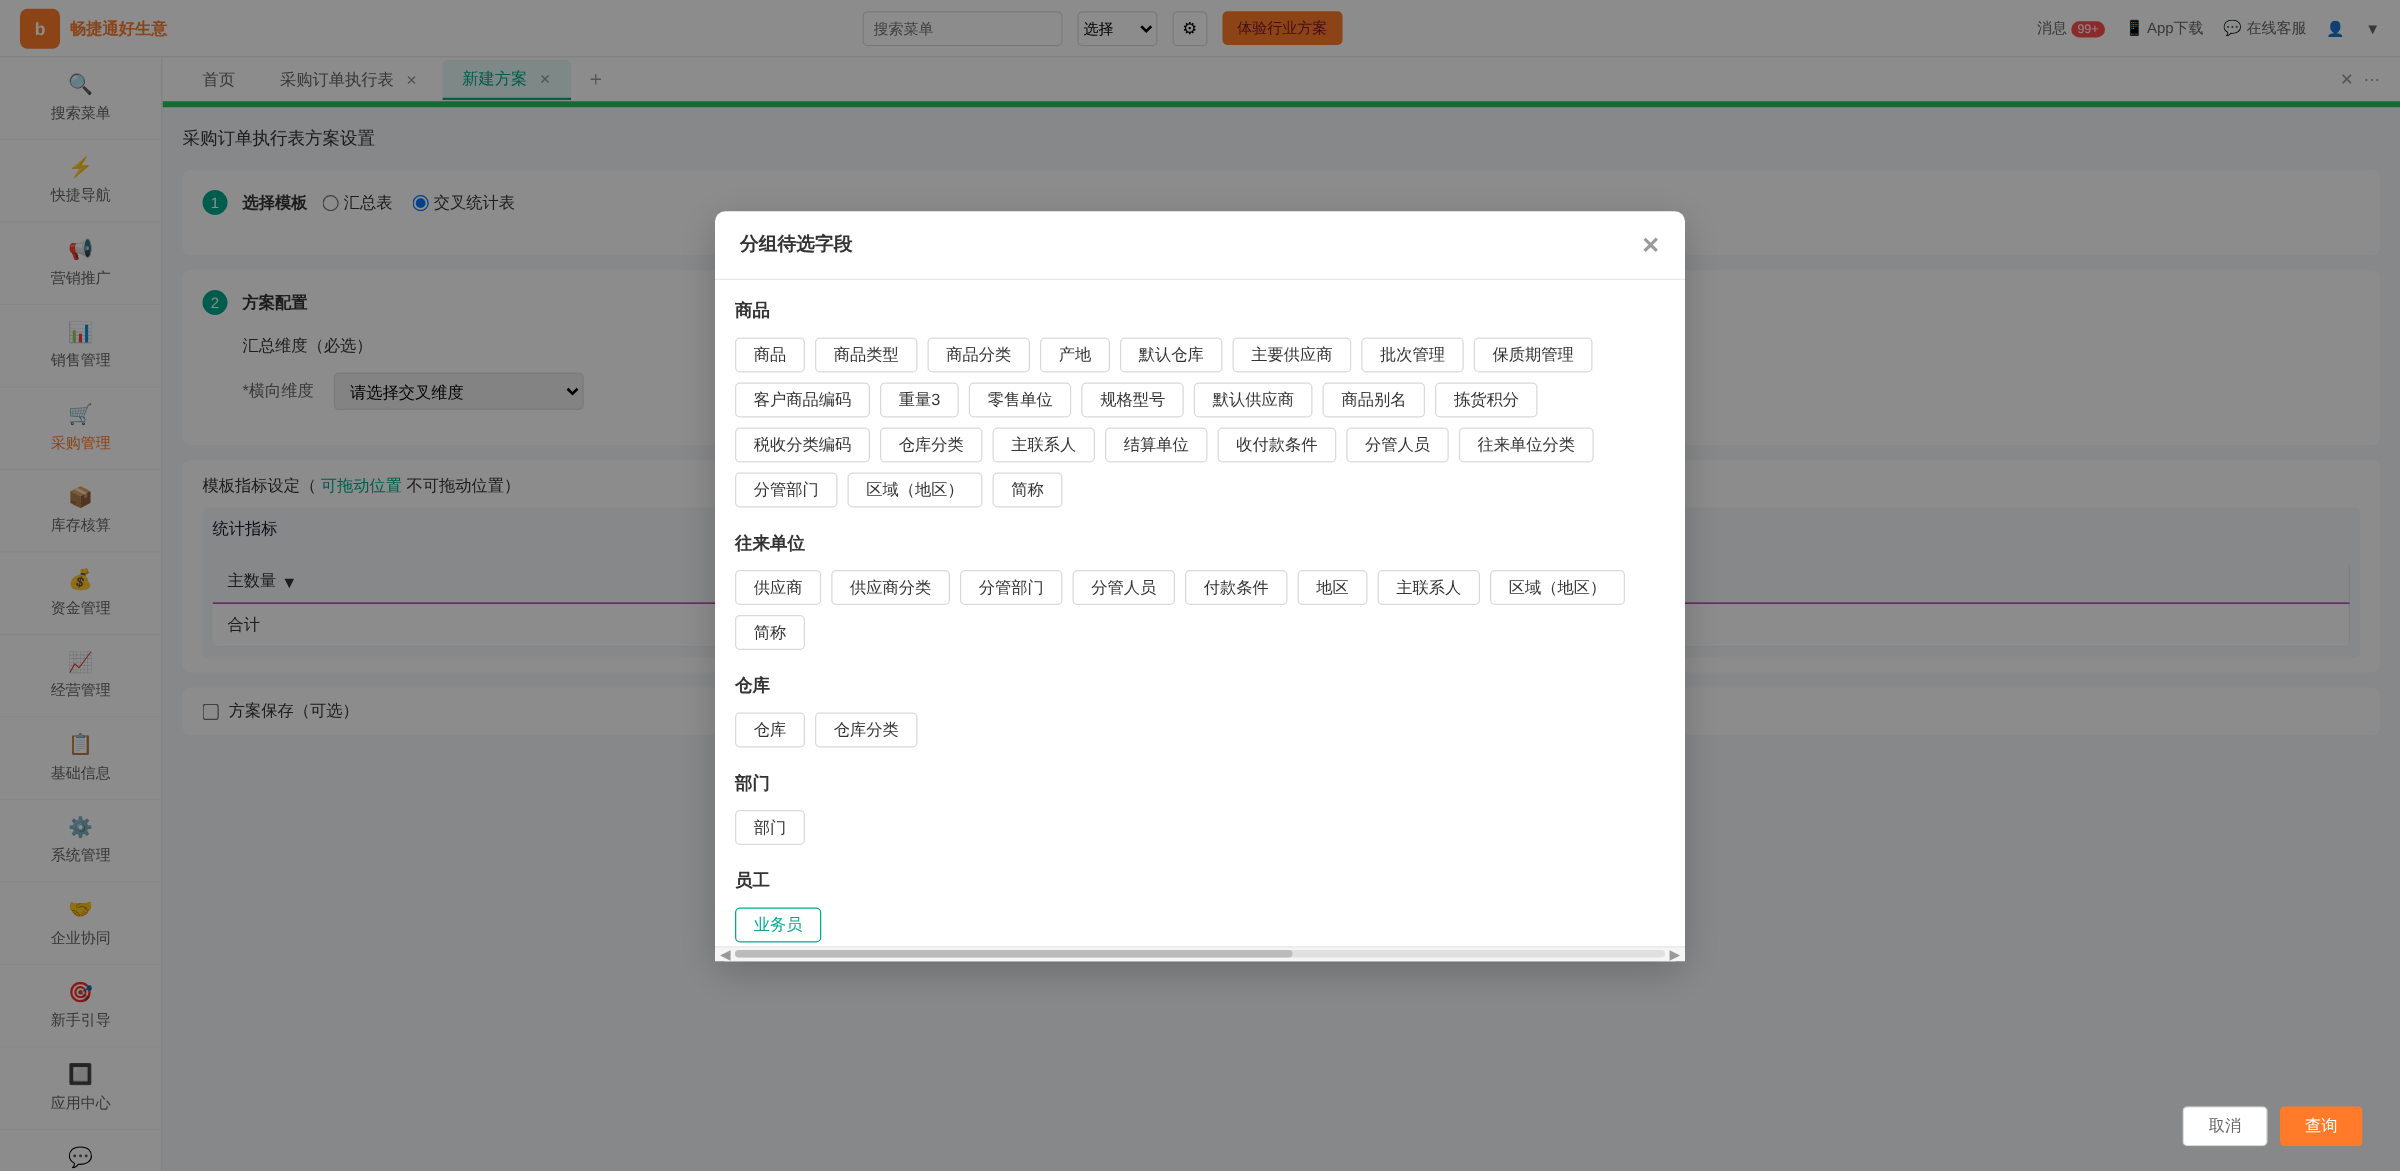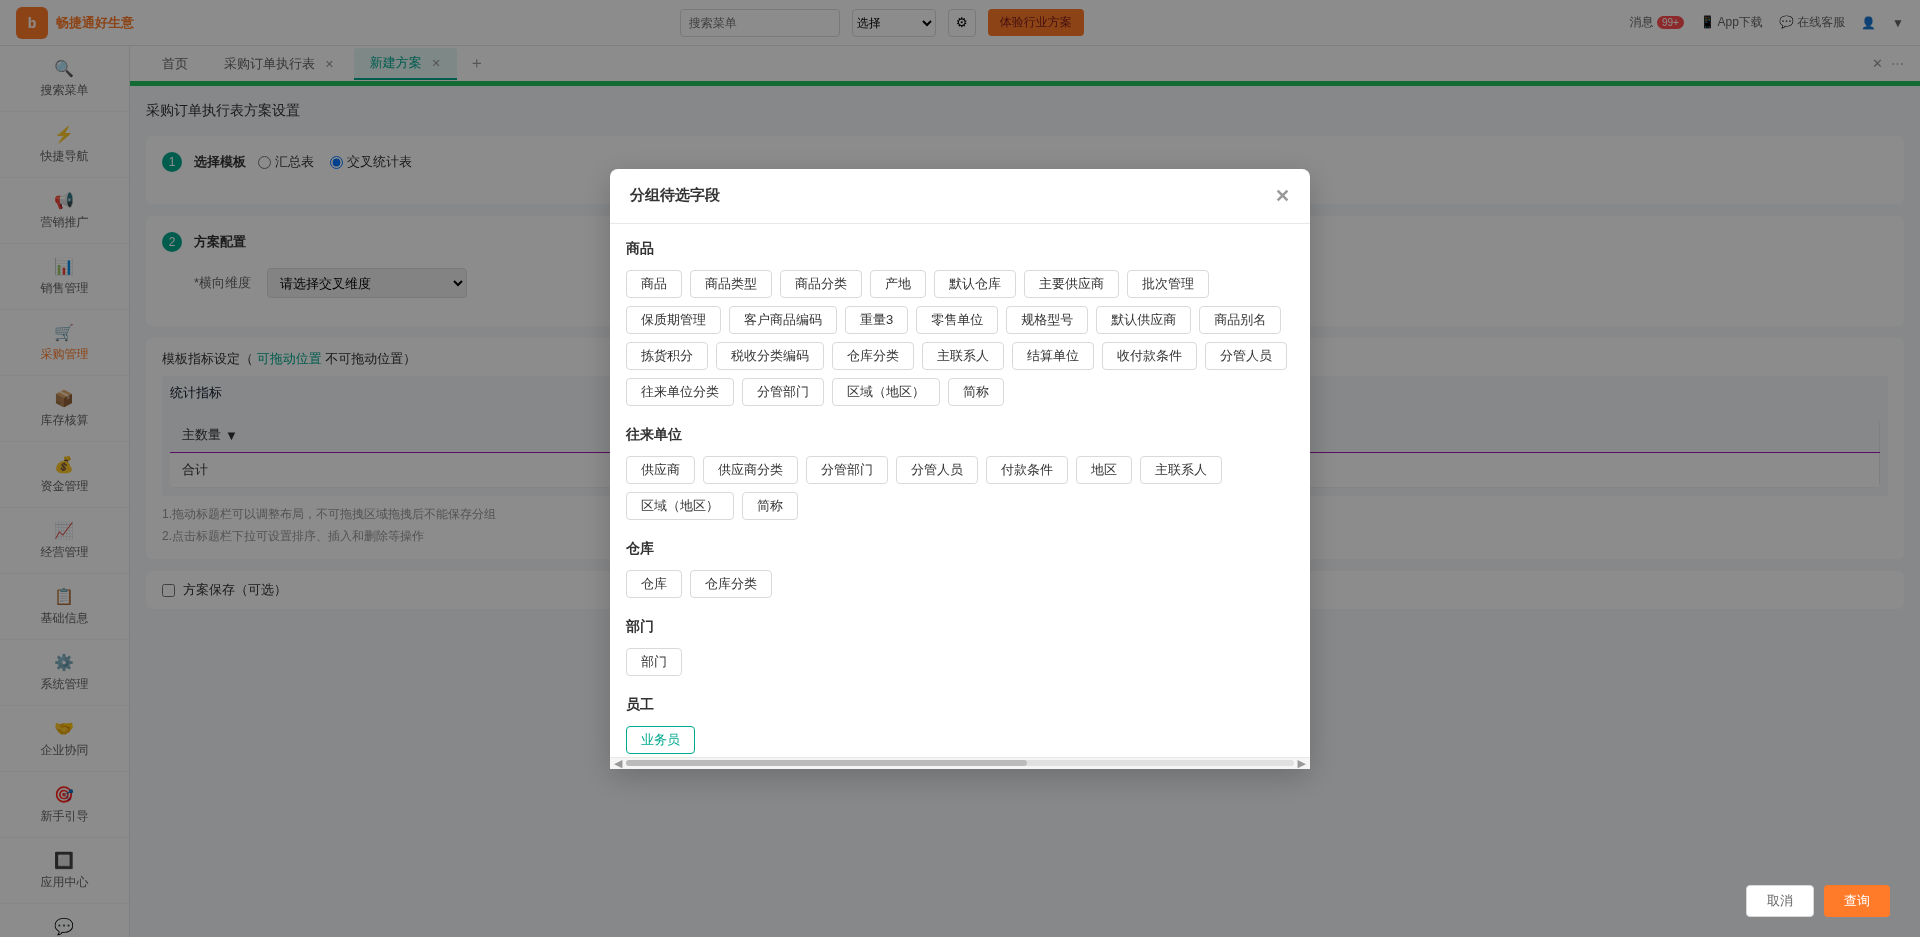--- a/index.html
+++ b/index.html
@@ -13,21 +13,21 @@
       align-items: center;
       padding: 0 16px;
       border-bottom: 1px solid #e8e8e8;
       justify-content: space-between;
     }
     .logo-area { display: flex; align-items: center; gap: 8px; }
     .logo-icon { width: 32px; height: 32px; background: #ff7b29; border-radius: 6px; display: flex; align-items: center; justify-content: center; color: white; font-weight: bold; font-size: 14px; }
     .logo-text { color: #ff7b29; font-size: 13px; font-weight: bold; }
     .header-center { display: flex; align-items: center; gap: 12px; }
     .header-search { width: 160px; height: 28px; border: 1px solid #ddd; border-radius: 4px; padding: 0 8px; font-size: 12px; }
-    .header-dropdown { width: 84px; height: 28px; border: 1px solid #ddd; border-radius: 4px; background: white; font-size: 12px; }
+    .header-dropdown { width: 64px; height: 28px; border: 1px solid #ddd; border-radius: 4px; background: white; font-size: 12px; }
     .gear-btn { width: 28px; height: 28px; border: 1px solid #ddd; border-radius: 4px; background: white; cursor: pointer; display: flex; align-items: center; justify-content: center; }
     .trial-btn { background: #ff7b29; color: #7f1d1d; border: none; border-radius: 4px; padding: 5px 12px; font-size: 12px; cursor: pointer; }
     .header-right { display: flex; align-items: center; gap: 16px; font-size: 12px; color: #666; }
     .badge { background: #ff4d4f; color: white; border-radius: 10px; padding: 1px 5px; font-size: 10px; }
 
     
     .main-layout { display: flex; height: calc(100vh - 46px); }
 
     
     .sidebar { width: 130px; background: #fff; border-right: 1px solid #e8e8e8; display: flex; flex-direction: column; }
@@ -55,21 +55,21 @@
       background: rgba(0,0,0,0.45);
       z-index: 100;
     }
 
     
     .modal {
       position: fixed;
       top: 50%;
       left: 50%;
       transform: translate(-50%, -50%);
-      width: 700px;
+      width: 776px;
       max-height: 600px;
       background: white;
       border-radius: 8px;
       z-index: 200;
       display: flex;
       flex-direction: column;
       box-shadow: 0 8px 32px rgba(0,0,0,0.2);
     }
     .modal-header {
       display: flex;
@@ -263,20 +263,21 @@
           </div>
         </div>
       </div>
 
       <div class="form-section">
         <div class="step-row">
           <div class="step-num">2</div>
           <span style="font-weight:600;">方案配置</span>
         </div>
         <div style="margin-left: 32px;">
+          <div style="font-size:13px; color:#333; margin-bottom:12px;">汇总维度（必选）</div>
           <div class="form-row">
             <span style="color:#666; font-size:13px;">*横向维度</span>
             <select class="select-box">
               <option>请选择交叉维度</option>
             </select>
           </div>
         </div>
       </div>
 
       <div style="background:white; border-radius:6px; padding:12px 16px; margin-bottom:12px;">
@@ -294,24 +295,20 @@
               </div>
               <div class="table-cell">
                 <span>金额</span>
               </div>
             </div>
             <div class="table-row-data">
               <div class="table-cell">合计</div>
               <div class="table-cell">合计</div>
             </div>
           </div>
-        </div>
-        <div class="hint-text">
-          <div>1.拖动标题栏可以调整布局，不可拖拽区域拖拽后不能保存分组</div>
-          <div>2.点击标题栏下拉可设置排序、插入和删除等操作</div>
         </div>
       </div>
 
       <div style="display:flex; align-items:center; gap:8px; background:white; border-radius:6px; padding:10px 16px;">
         <input type="checkbox" style="">
         <span style="font-size:13px;">方案保存（可选）</span>
       </div>
     </div>
   </div>
 </div>

